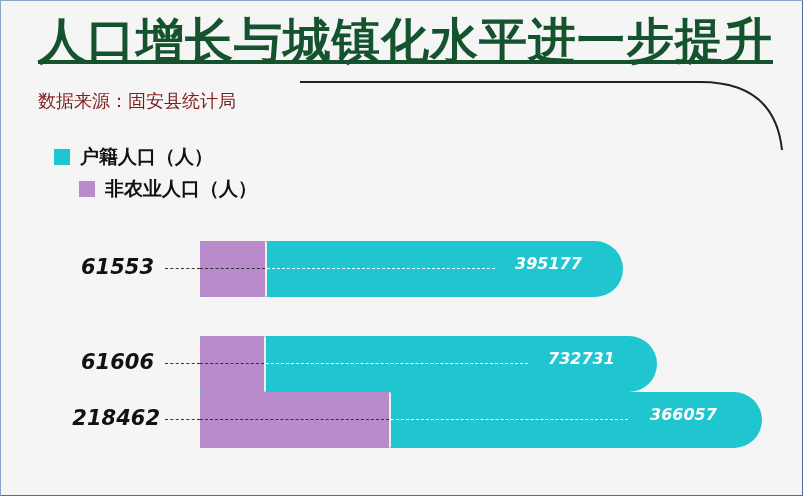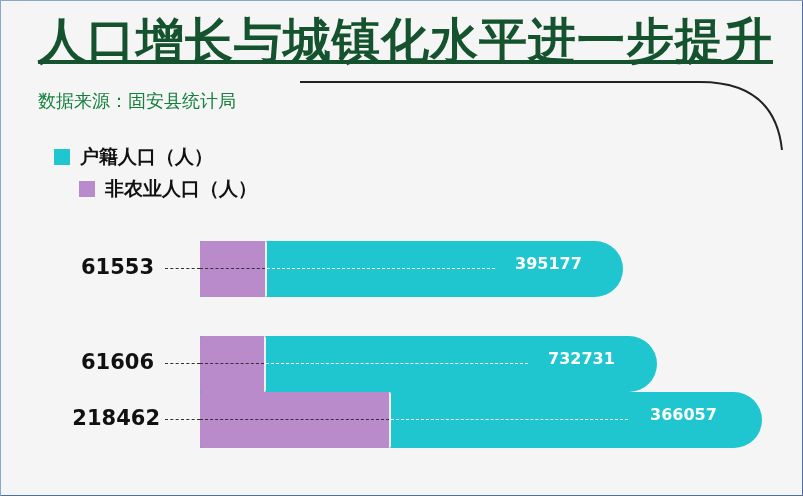--- a/index.html
+++ b/index.html
@@ -1,24 +1,24 @@
 <!DOCTYPE html>
 <html><head>
 <meta charset="utf-8">
 <style>
   html, body { margin:0; padding:0; }
   body { width:803px; height:496px; background:#f4f4f4; position:relative; overflow:hidden; font-family:"DejaVu Sans", sans-serif; }
   .frame { position:absolute; left:0; top:0; width:801px; height:494px; border:1px solid #8aa6c9; border-right:2px solid #4d6fa8; border-bottom:2px solid #4d6fa8; background:#f5f5f5; }
   .title { position:absolute; left:38px; top:10px; font-size:48px; font-weight:bold; color:#14532d; letter-spacing:1px; white-space:nowrap; line-height:60px;text-decoration:underline; }
-  .subtitle { position:absolute; left:38px; top:89px; font-size:18px; color:#15803d; white-space:nowrap; }
+  .subtitle { position:absolute; left:38px; top:89px; font-size:18px; color:#7f1d1d; white-space:nowrap; }
   .curve { position:absolute; left:0; top:0; }
   .legend { position:absolute; left:38px; }
   .legend .swatch { display:inline-block; width:16px; height:16px; vertical-align:middle; margin-right:10px; }
   .legend .lbl { font-size:19px; font-weight:bold; color:#111; vertical-align:middle; }
-  .row { position:absolute; left:0; width:803px; height:52px; }
+  .row { position:absolute; left:0; width:803px; height:52px;font-style:italic; }
   .rowlabel { position:absolute; left:62px; width:100px; text-align:right; top:14px; font-size:21px; font-weight:bold; color:#111; }
   .teal { position:absolute; left:200px; height:56px; background:#1fc6cf; border-radius:0 28px 28px 0; }
   .purple { position:absolute; left:200px; height:56px; background:#b98bca; border-radius:2px; border-right:2px solid #f0f0f0; box-sizing:border-box; }
   .dash { position:absolute; top:27px; height:0; border-top:1.5px dashed #333; }
   .dash.white { border-top:1.5px dashed #ffffff; }
   .val { position:absolute; top:13px; font-size:16px; font-weight:bold; color:#fff; white-space:nowrap; }
 </style>
 </head>
 <body>
 

